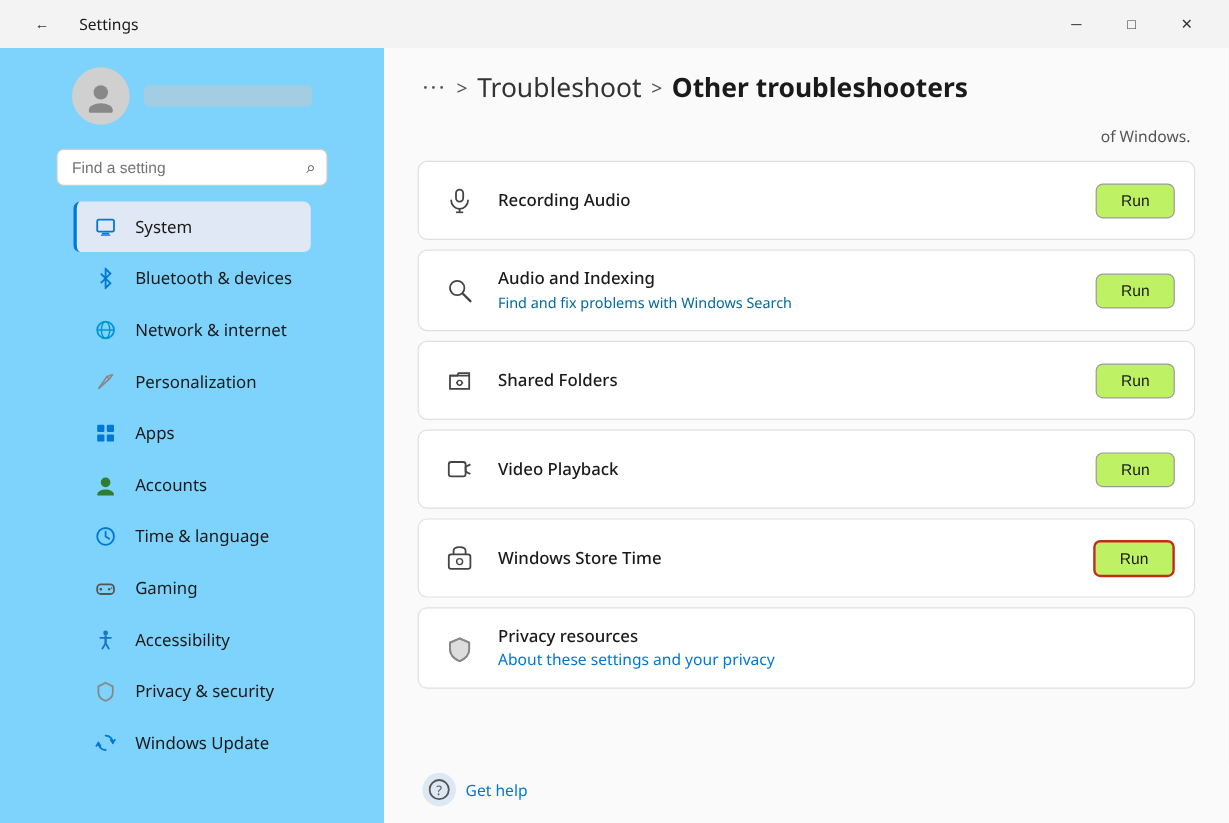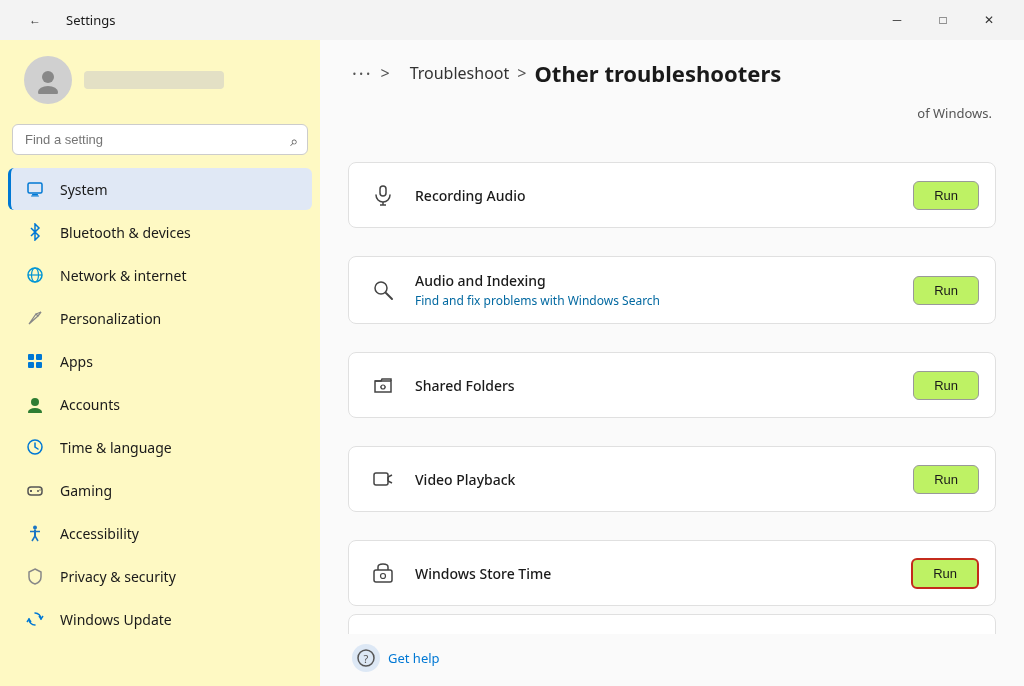--- a/index.html
+++ b/index.html
@@ -52,25 +52,26 @@
     
     .app-body {
       display: flex;
       flex: 1;
       overflow: hidden;
     }
 
     
     .sidebar {
       width: 320px;
-      background: #fef9c3;
+      background: #7dd3fc;
       display: flex;
       flex-direction: column;
       flex-shrink: 0;
       padding-top: 4px;
+      align-items: center;
     }
     .sidebar-user {
       display: flex;
       align-items: center;
       gap: 12px;
       padding: 12px 16px;
       margin: 0 8px;
       border-radius: 8px;
     }
     .sidebar-avatar {
@@ -176,24 +177,23 @@
     .breadcrumb-dots {
       font-size: 18px;
       color: #555;
       letter-spacing: 2px;
     }
     .breadcrumb-sep {
       font-size: 16px;
       color: #555;
     }
     .breadcrumb-link {
-      font-size: 16px;
+      font-size: 22px;
       color: #333;
       cursor: pointer;
-      margin-left: 12px;
     }
     .breadcrumb-current {
       font-size: 22px;
       font-weight: 700;
       color: #1a1a1a;
     }
 
     
     .troubleshooter-list {
       flex: 1;
@@ -211,21 +211,20 @@
     }
 
     .ts-item {
       display: flex;
       align-items: center;
       background: #fff;
       border: 1px solid #e0e0e0;
       border-radius: 8px;
       padding: 14px 16px;
       margin-bottom: 8px;
-      margin-top: 28px;
     }
     .ts-icon {
       width: 36px;
       height: 36px;
       display: flex;
       align-items: center;
       justify-content: center;
       font-size: 20px;
       color: #444;
       flex-shrink: 0;
@@ -554,20 +553,24 @@
           </div>
           <button class="ts-run-btn highlighted">Run</button>
         </div>
         <div class="privacy-row">
           <div class="privacy-icon">
             <svg width="22" height="22" viewBox="0 0 22 22" fill="none">
               <path d="M11 2 L19 5.5 L19 11 Q19 17.5 11 21 Q3 17.5 3 11 L3 5.5 Z" stroke="#888" stroke-width="1.5" fill="#ddd"></path>
               <path d="M11 2 L19 5.5 L19 11 Q19 17.5 11 21 Q3 17.5 3 11 L3 5.5 Z" stroke="#888" stroke-width="1.5" fill="none"></path>
             </svg>
           </div>
+          <div class="privacy-info">
+            <div class="privacy-title">Privacy resources</div>
+            <div class="privacy-link">About these settings and your privacy</div>
+          </div>
         </div>
       </div>
 
     <div class="content-footer">
       <div class="help-icon">
         <svg width="18" height="18" viewBox="0 0 18 18" fill="none">
           <circle cx="9" cy="9" r="8" stroke="#555" stroke-width="1.5"></circle>
           <text x="9" y="13.5" text-anchor="middle" font-size="11" fill="#555">?</text>
         </svg>
       </div>

